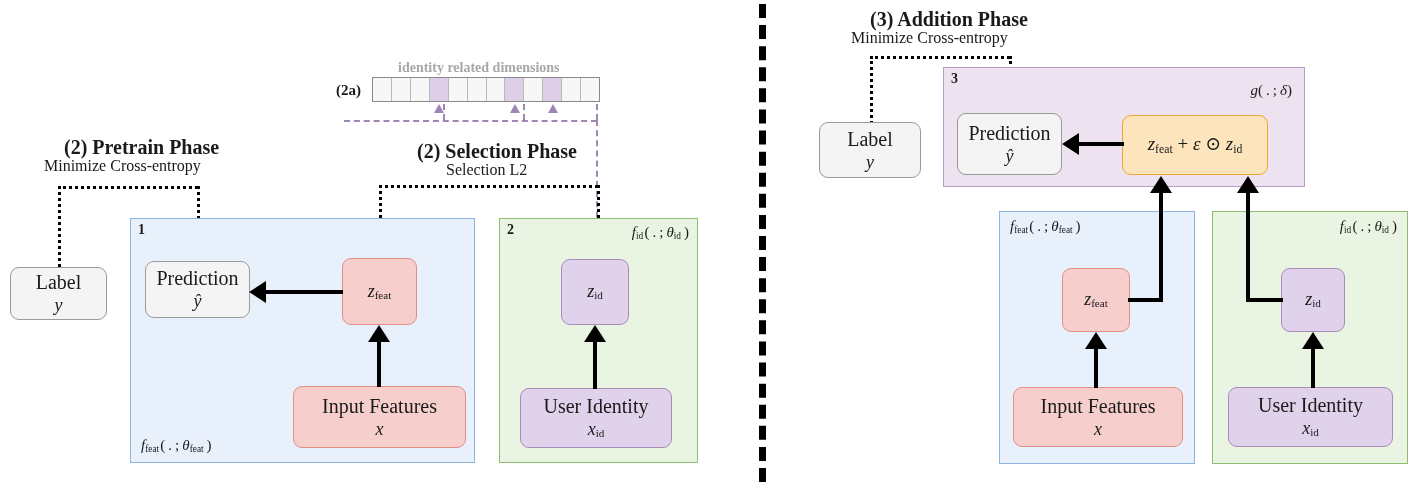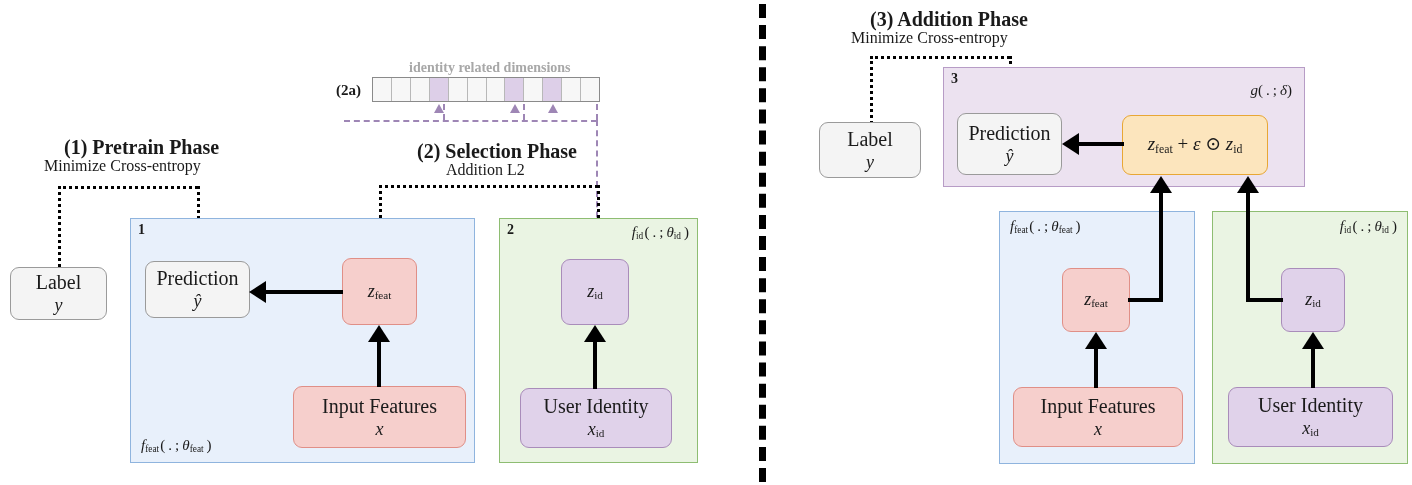--- a/index.html
+++ b/index.html
@@ -57,21 +57,21 @@
   .dimbar-label{position:absolute;color:#a8a8a8;font-weight:bold;font-size:14px;
     font-family:"Liberation Serif",serif;white-space:nowrap;}
   .tag2a{position:absolute;font-weight:bold;font-size:15px;}
   
   .mi{font-style:italic;}
   sub{font-size:0.62em;font-style:normal;vertical-align:-0.22em;}
 </style>
 </head>
 <body>
 
-<div class="dimbar-label" style="left:409px;top:60px;">identity related dimensions</div>
+<div class="dimbar-label" style="left:398px;top:60px;">identity related dimensions</div>
 <div class="tag2a" style="left:336px;top:82px;">(2a)</div>
 <div class="dimbar" id="dimbar" style="left:372px;top:77px;width:228px;height:25px;">
     <div class="dimcell"></div>
     <div class="dimcell"></div>
     <div class="dimcell"></div>
     <div class="dimcell hl"></div>
     <div class="dimcell"></div>
     <div class="dimcell"></div>
     <div class="dimcell"></div>
     <div class="dimcell hl"></div>
@@ -86,25 +86,25 @@
     <div class="arr-up-sm" style="left: 509.5px; top: 104px;"></div>
     <div class="arr-up-sm" style="left: 547.5px; top: 104px;"></div>
   </div>
 
 <div class="dash-h" style="left:344px;top:120px;width:253px;"></div>
 <div class="dash-v" style="left:596px;top:120px;height:138px;"></div>
 <div class="dash-v" style="left:443px;top:104px;height:16px;"></div>
 <div class="dash-v" style="left:523px;top:104px;height:16px;"></div>
 <div class="dash-v" style="left:596px;top:104px;height:16px;"></div>
 
-<div class="title-b" style="left:64px;top:136px;">(1) Pretrain Phase</div>
+<div class="title-b" style="left:64px;top:136px;">(2) Pretrain Phase</div>
 <div class="title-s" style="left:44px;top:157px;">Minimize Cross-entropy</div>
 
 <div class="title-b" style="left:417px;top:140px;">(2) Selection Phase</div>
-<div class="title-s" style="left:446px;top:161px;">Addition L2</div>
+<div class="title-s" style="left:446px;top:161px;">Selection L2</div>
 
 <div class="dot-h" style="left:58px;top:186px;width:140px;"></div>
 <div class="dot-v" style="left:58px;top:186px;height:81px;"></div>
 <div class="dot-v" style="left:197px;top:186px;height:75px;"></div>
 
 <div class="dot-h" style="left:379px;top:185px;width:219px;"></div>
 <div class="dot-v" style="left:379px;top:185px;height:75px;"></div>
 <div class="dot-v" style="left:597px;top:185px;height:75px;"></div>
 
 <div class="node node-grey" style="left:10px;top:267px;width:97px;height:53px;">

